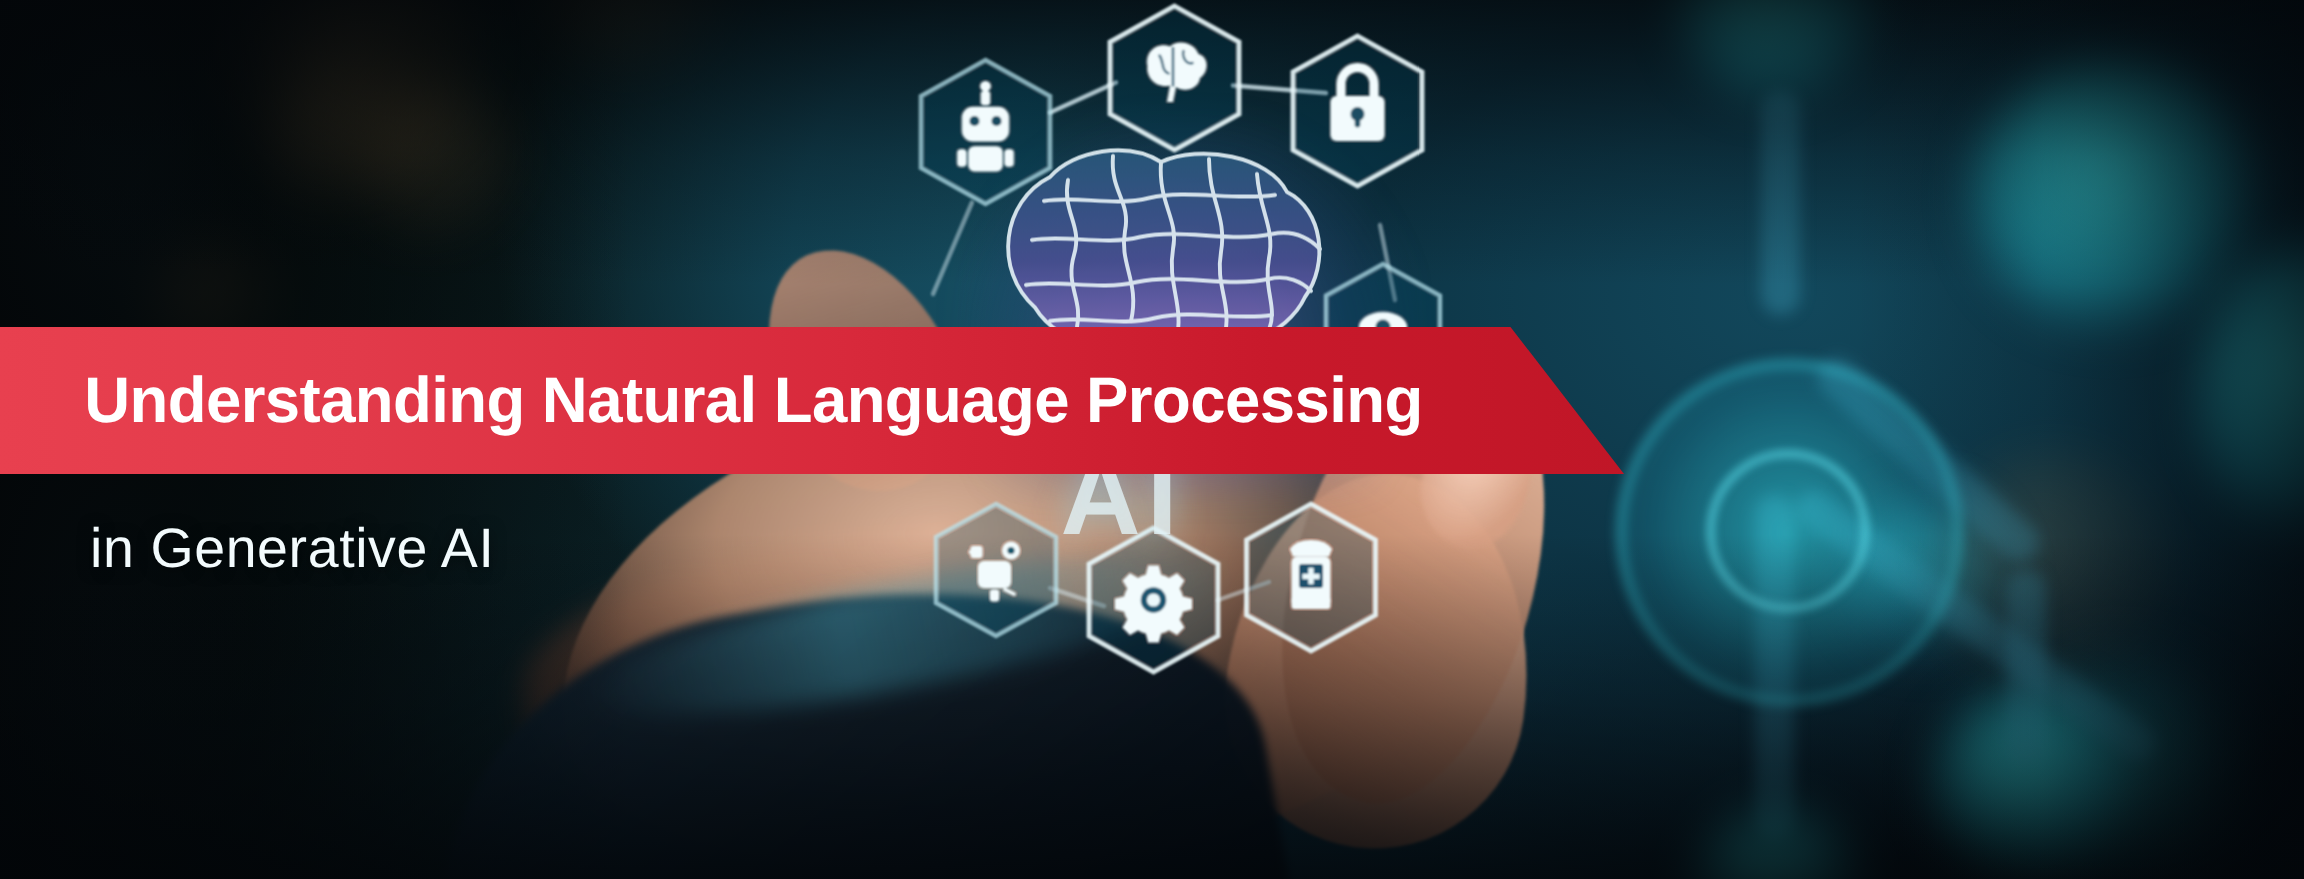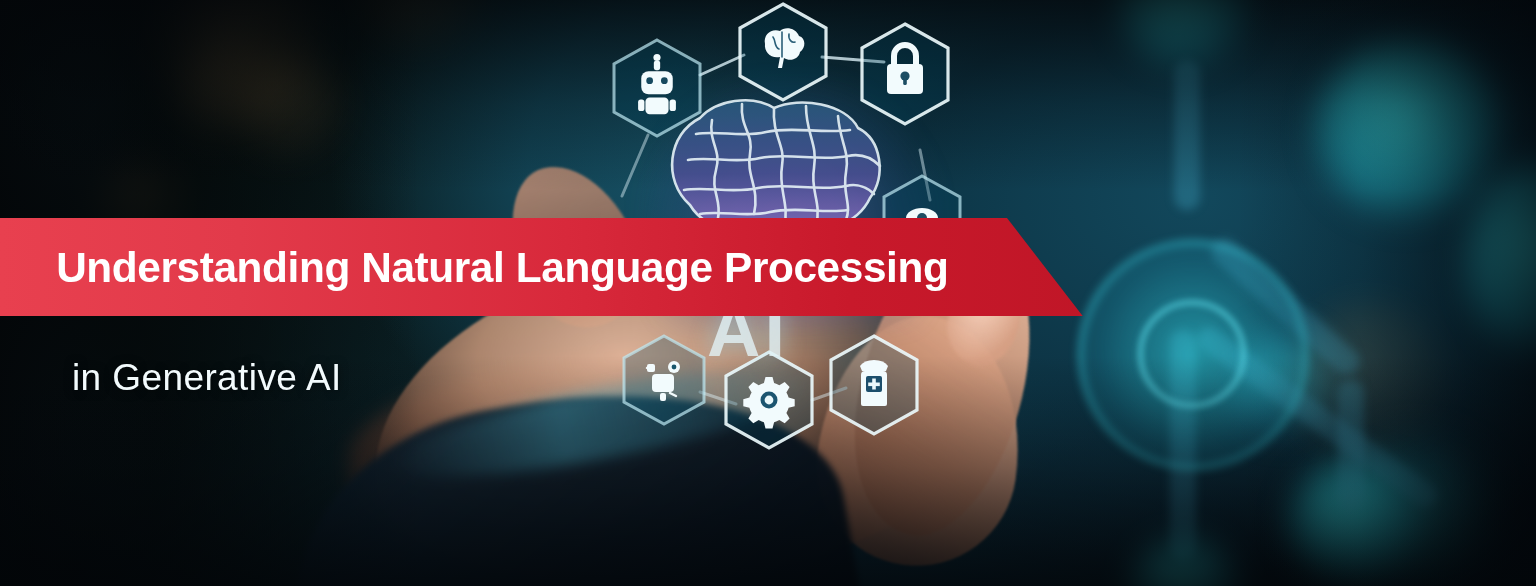--- a/index.html
+++ b/index.html
@@ -148,21 +148,21 @@
     font-weight:700;
     letter-spacing:-0.4px;
     line-height:1;
     white-space:nowrap;
     transform:scaleX(.985);
     transform-origin:left center;
   }
 
   .subtitle{
     position:absolute;left:56px;top:341px;
-    margin:16px;
+    margin:4px;
     color:#f3fbfd;
     font-family:"Liberation Sans", sans-serif;
     font-size:37px;
     font-weight:300;
     letter-spacing:.4px;
     line-height:1.15;
     white-space:nowrap;
     text-shadow:0 1px 10px rgba(0,0,0,.55);
   }
 </style>

